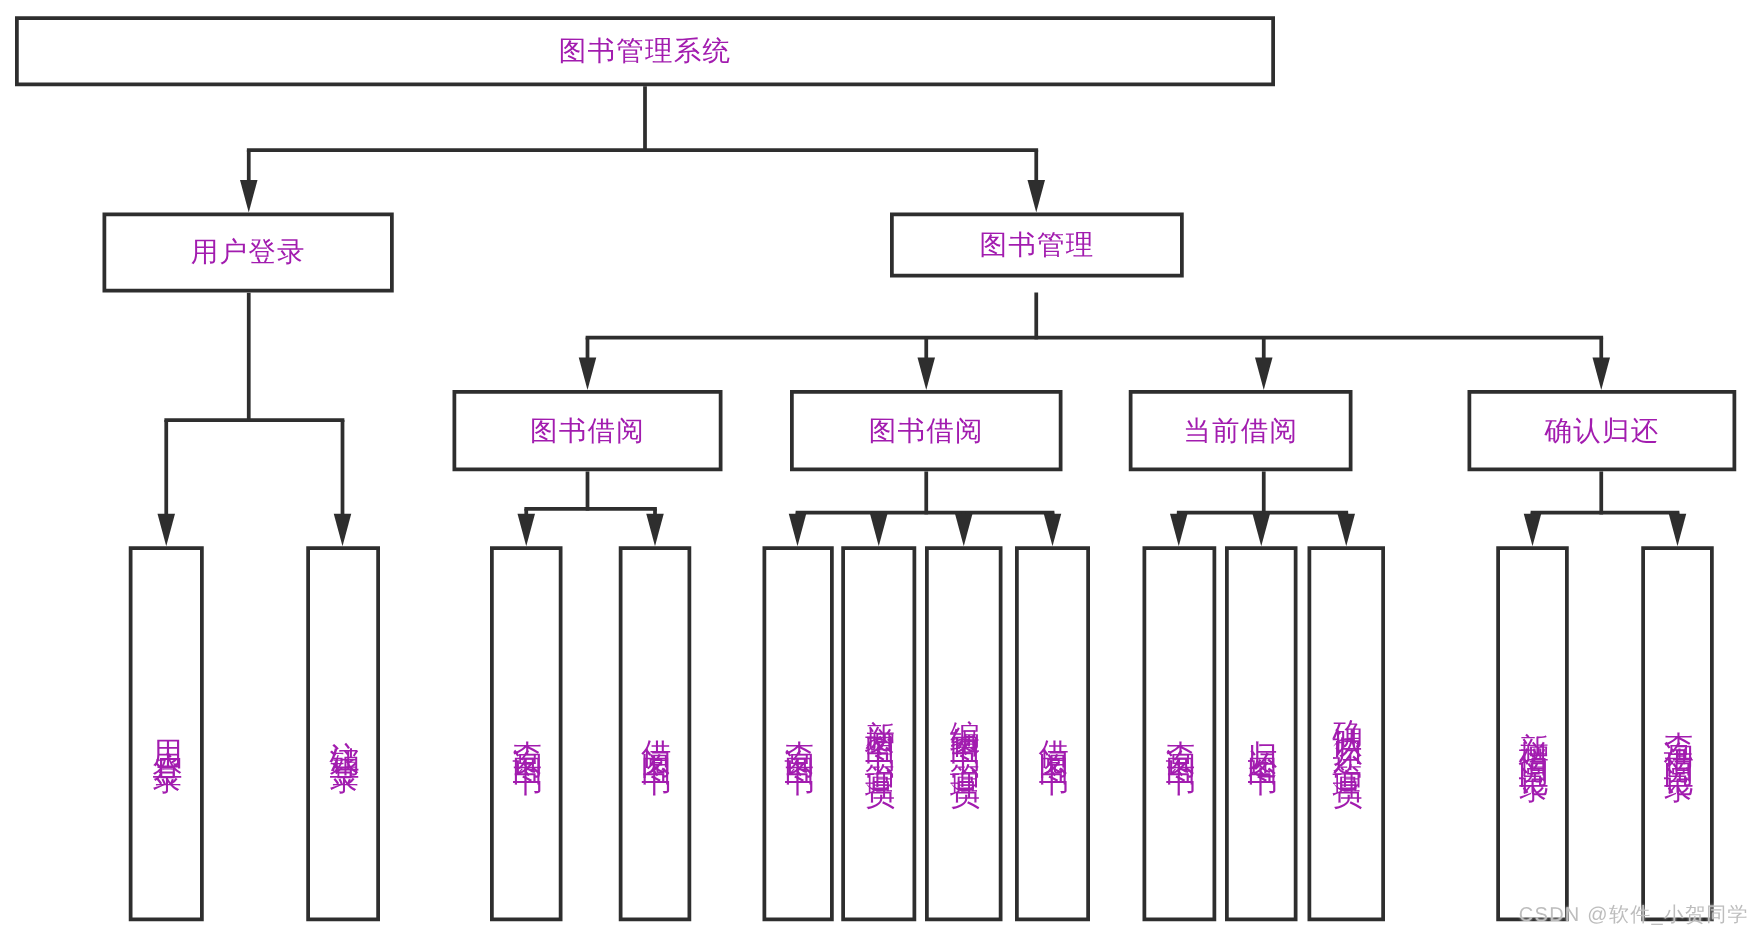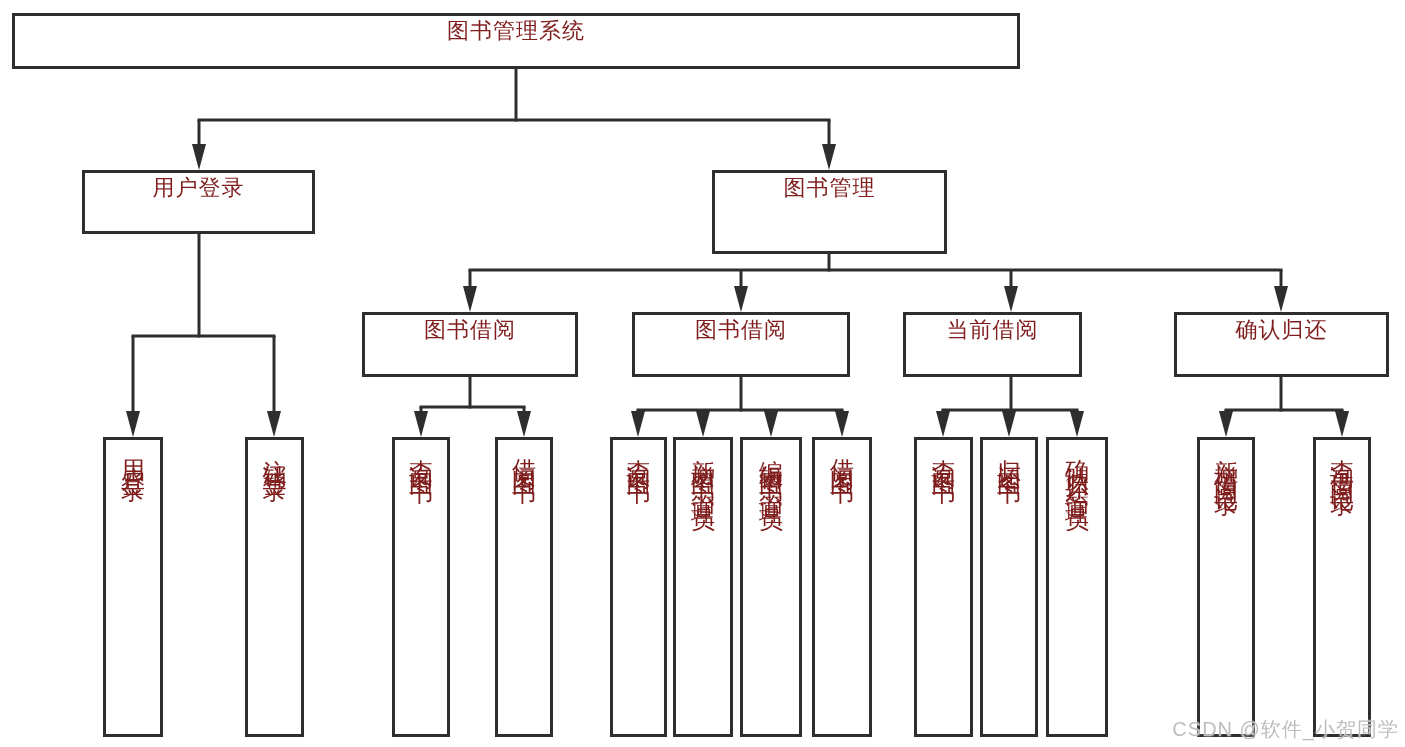--- a/index.html
+++ b/index.html
@@ -14,42 +14,42 @@
   .connectors {
     position: absolute;
     left: 0; top: 0;
     width: 1405px; height: 747px;
   }
   .box {
     position: absolute;
     box-sizing: border-box;
     background: #ffffff;
     border: 3px solid #2e2e2e;
-    color: #7f1d1d;
+    color: #a21caf;
     display: flex;
-    align-items: flex-start;
+    align-items: center;
     justify-content: center;
     z-index: 2;
   }
   .h-box { font-size: 22px; letter-spacing: 1px; white-space: nowrap; }
   .v-box .v-text {
     writing-mode: vertical-rl;
     text-orientation: mixed;
     font-size: 24px;
     letter-spacing: 7px;
     line-height: 1;
     white-space: nowrap;
   }
   .watermark {
     position: absolute;
     right: 6px;
     bottom: 4px;
     z-index: 5;
     color: #bdbdbd;
-    font-size: 20px;
+    font-size: 16px;
     letter-spacing: 1px;
     text-shadow: 0 0 2px #ffffff;
     white-space: nowrap;
   }
 </style>
 </head>
 <body>
 
 <div class="canvas">
 
@@ -119,21 +119,21 @@
     </g>
   </svg>
 
   <div class="box h-box" style="left:12px; top:13px; width:1008px; height:56px;">
     <span>图书管理系统</span>
   </div>
 
   <div class="box h-box" style="left:82px; top:170px; width:233px; height:64px;">
     <span>用户登录</span>
   </div>
-  <div class="box h-box" style="left:712px; top:170px; width:235px; height:84px;">
+  <div class="box h-box" style="left:712px; top:170px; width:235px; height:52px;">
     <span>图书管理</span>
   </div>
 
   <div class="box h-box" style="left:362px; top:312px; width:216px; height:65px;">
     <span>图书借阅</span>
   </div>
   <div class="box h-box" style="left:632px; top:312px; width:218px; height:65px;">
     <span>图书借阅</span>
   </div>
   <div class="box h-box" style="left:903px; top:312px; width:179px; height:65px;">

